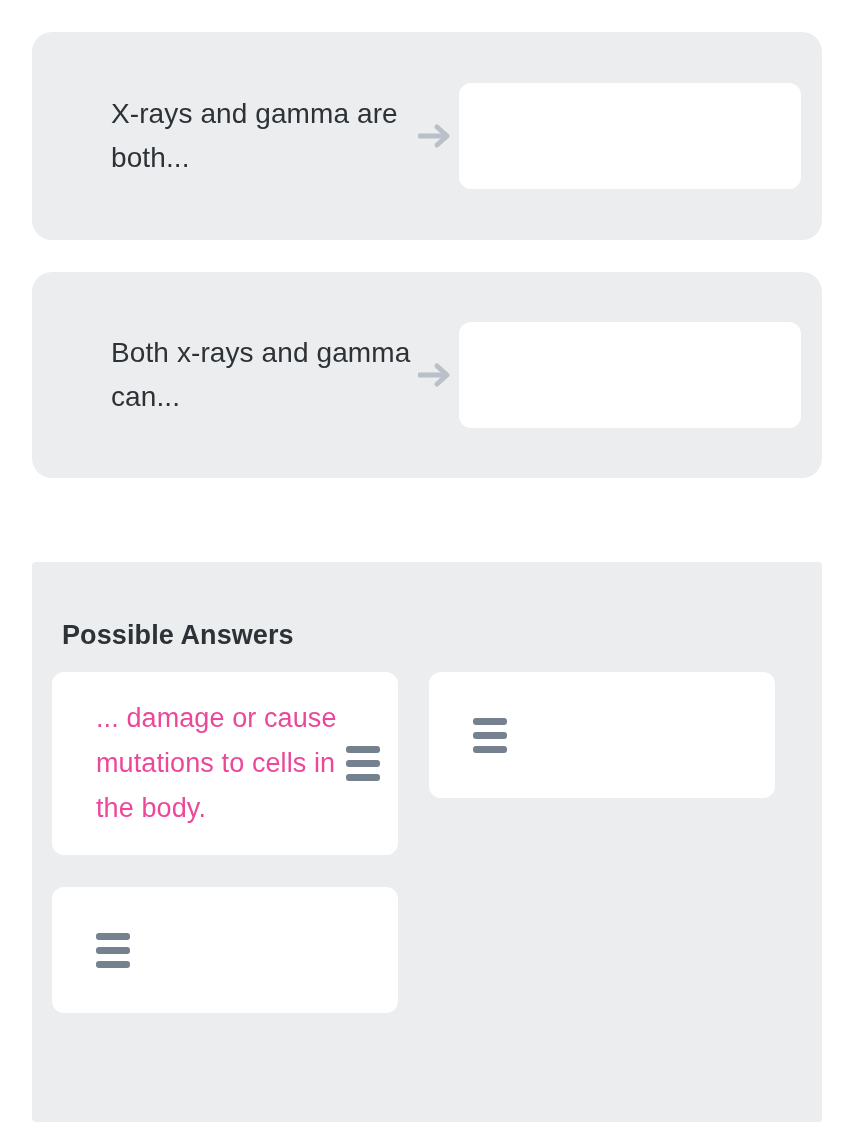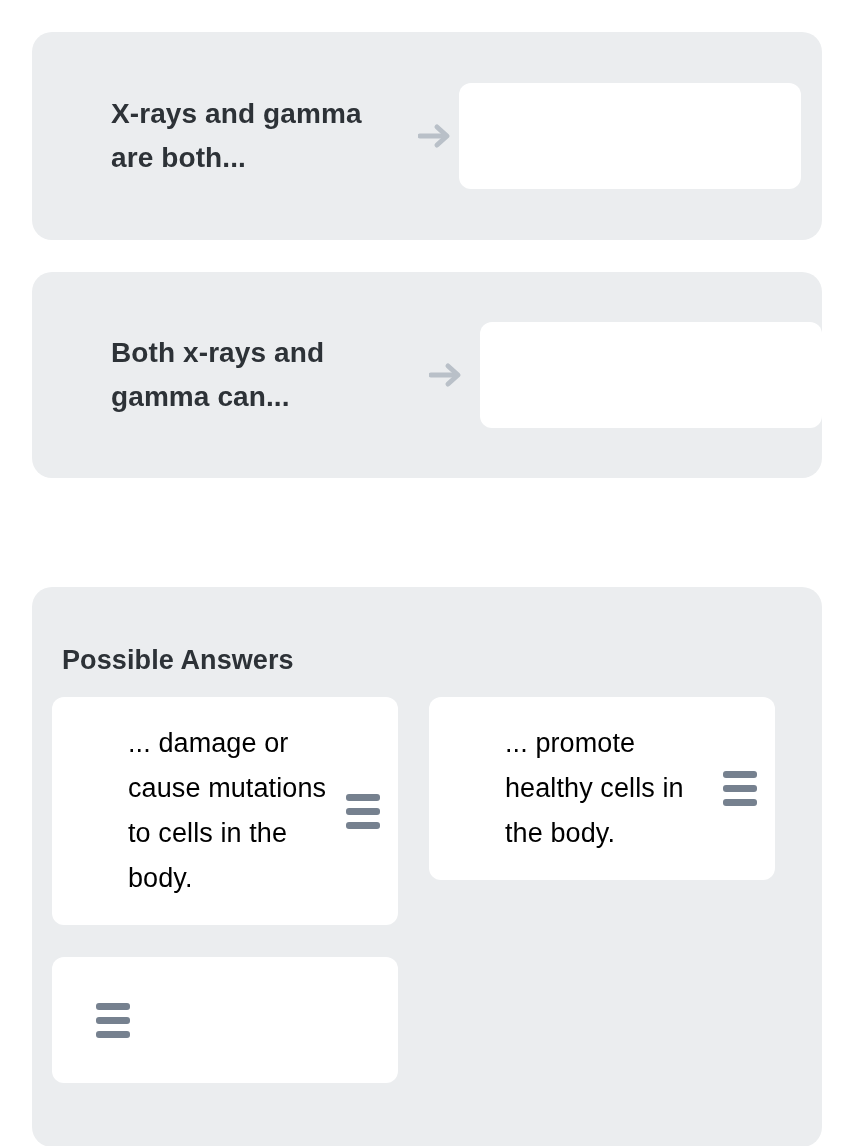--- a/index.html
+++ b/index.html
@@ -24,29 +24,29 @@
   .question-card {
     position: absolute;
     left: 32px;
     width: 790px;
     background: #ebedef;
     border-radius: 20px;
     display: flex;
     align-items: center;
   }
   #question-card-0 { top: 32px;  height: 208px; }
-  #question-card-1 { top: 272px; height: 206px; justify-content: space-between; }
+  #question-card-1 { top: 272px; height: 206px; }
 
   .question-text {
     width: 300px;
     margin-left: 79px;
     font-size: 28px;
     line-height: 44px;
     color: #2d3237;
-    font-weight: 700;
+    font-weight: 400;
     letter-spacing: 0.1px;
   }
 
   .arrow-icon {
     width: 40px;
     height: 40px;
     margin-left: 4px;
     margin-right: 4px;
     flex: 0 0 auto;
     display: flex;
@@ -60,25 +60,25 @@
     height: 106px;
     background: #ffffff;
     border-radius: 12px;
     flex: 0 0 auto;
   }
 
   
   #answers-panel {
     position: absolute;
     left: 32px;
-    top: 587px;
+    top: 562px;
     width: 790px;
     height: 560px;
     background: #ebedef;
-    border-radius: 20px;
+    border-radius: 4px;
   }
 
   #answers-heading {
     position: absolute;
     left: 30px;
     top: 58px;
     font-size: 27px;
     font-weight: 700;
     color: #2d3237;
     letter-spacing: 0.1px;
@@ -102,25 +102,24 @@
     display: flex;
     align-items: center;
     padding: 24px 18px 24px 44px;
     min-height: 126px;
   }
 
   .answer-text {
     flex: 1 1 auto;
     font-size: 27px;
     line-height: 45px;
-    color: #000000;
+    color: #ec4899;
     font-weight: 400;
     letter-spacing: 0.1px;
     padding-right: 6px;
-    margin-left: 32px;
   }
 
   .drag-handle {
     flex: 0 0 auto;
     width: 34px;
     height: 36px;
     display: flex;
     flex-direction: column;
     justify-content: center;
     gap: 7px;
@@ -169,21 +168,20 @@
         <span class="answer-text">... damage or cause mutations to cells in the body.</span>
         <span class="drag-handle">
           <span></span>
             <span></span>
             <span></span>
         </span>
       </div>
 
 
       <div class="answer-card">
-        <span class="answer-text">... promote healthy cells in the body.</span>
         <span class="drag-handle">
           <span></span>
             <span></span>
             <span></span>
         </span>
       </div>
 
       <div class="answer-card">
         <span class="drag-handle">
           <span></span>

